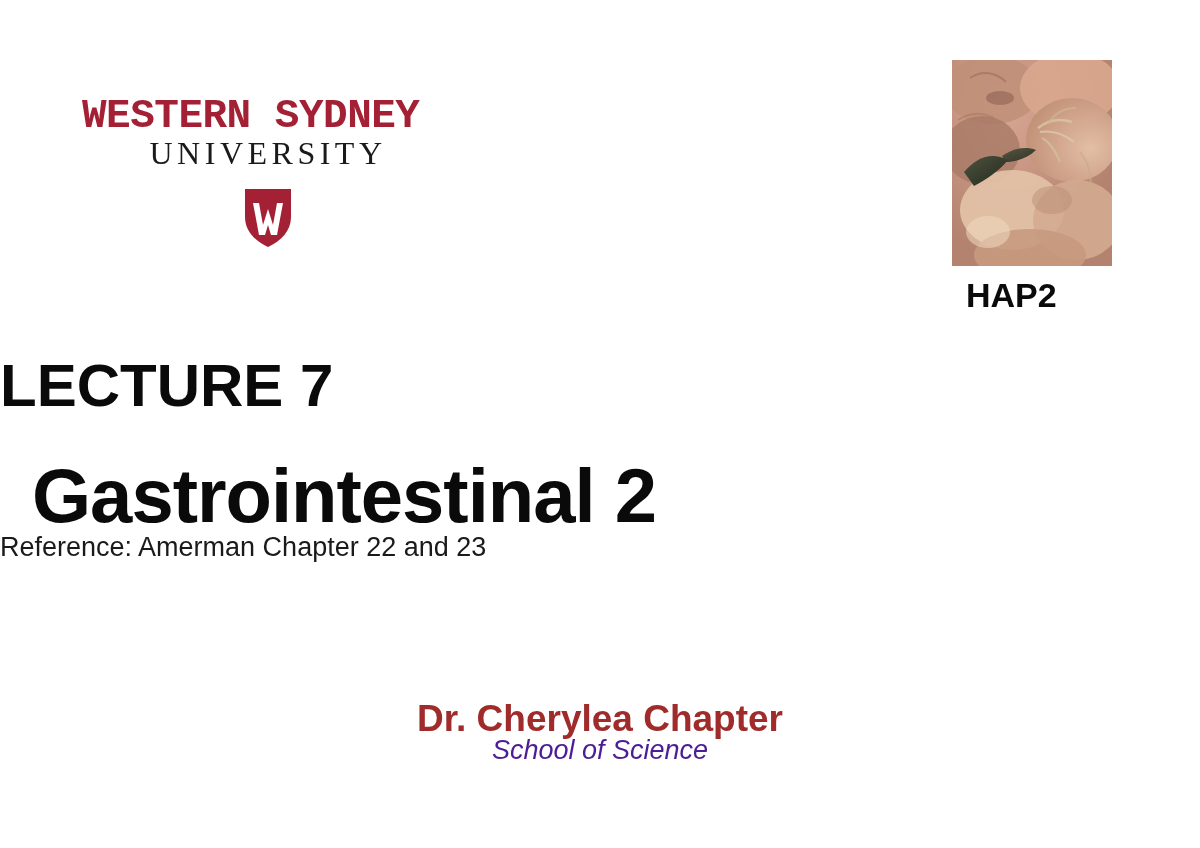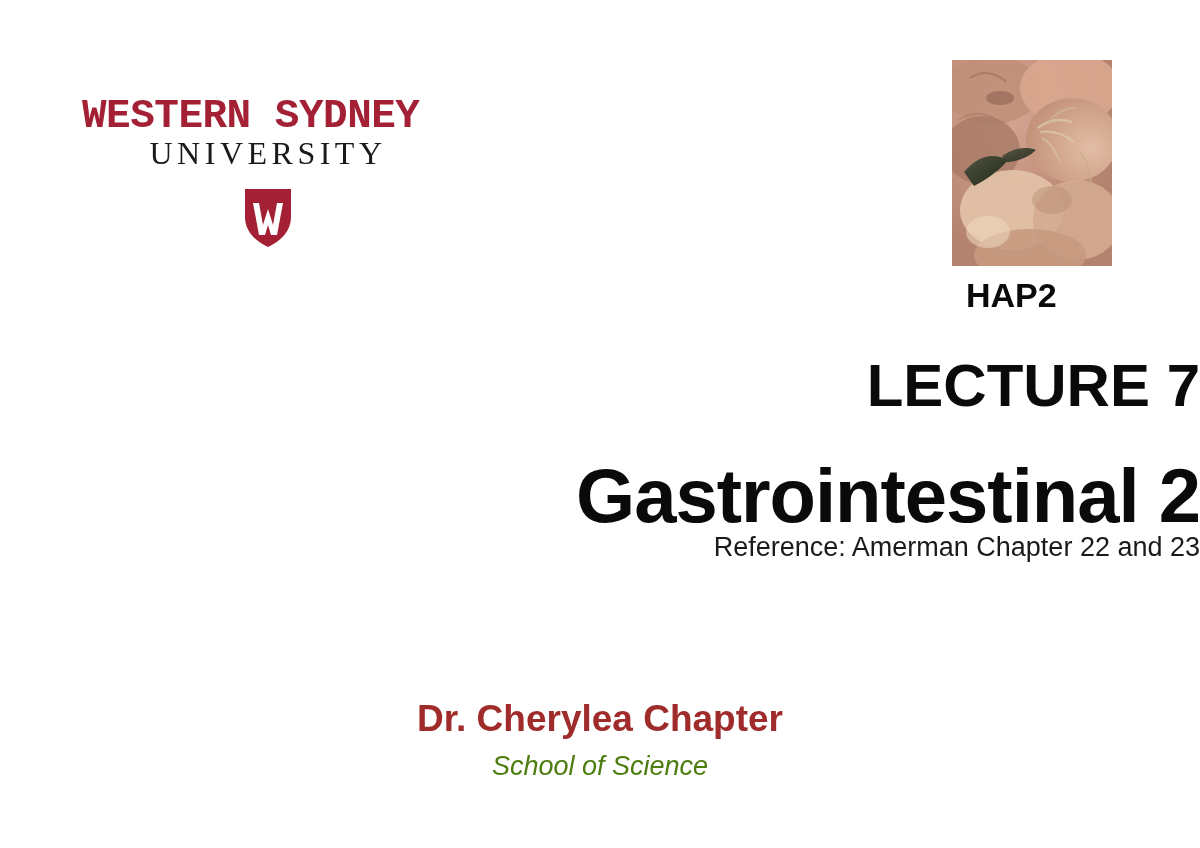--- a/index.html
+++ b/index.html
@@ -84,21 +84,21 @@
     color: #0a0a0a;
     letter-spacing: 0px;
   }
 
   
   .title-stack {
     position: absolute;
     left: 0;
     top: 356px;
     width: 1200px;
-    text-align: right;
+    text-align: left;
   }
   .lecture-number {
     font-family: "Liberation Sans", sans-serif;
     font-weight: bold;
     font-size: 60px;
     line-height: 1.0;
     color: #0a0a0a;
     letter-spacing: 0px;
   }
   .lecture-title {
@@ -129,27 +129,26 @@
   }
   .presenter-name {
     font-family: "Liberation Sans", sans-serif;
     font-weight: bold;
     font-size: 37px;
     line-height: 1.0;
     color: #A02B2B;
     letter-spacing: 0px;
   }
   .presenter-school {
-    margin-top: 16px;
     font-family: "Liberation Sans", sans-serif;
     font-style: italic;
     font-weight: normal;
     font-size: 27px;
     line-height: 1.0;
-    color: #4d7c0f;
+    color: #4c1d95;
   }
 </style>
 </head>
 <body>
 
 <div class="slide">
 
   <div class="logo-block">
     <div class="logo-wordmark">WESTERN SYDNEY</div>
     <div class="logo-university">UNIVERSITY</div>

